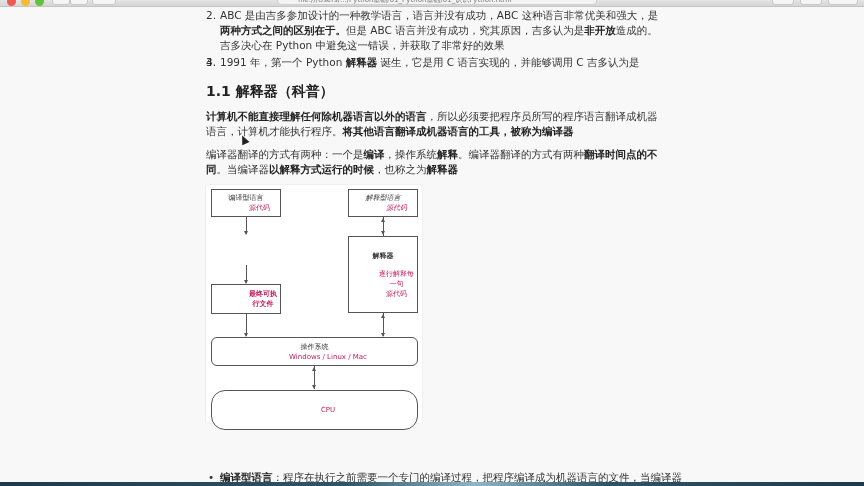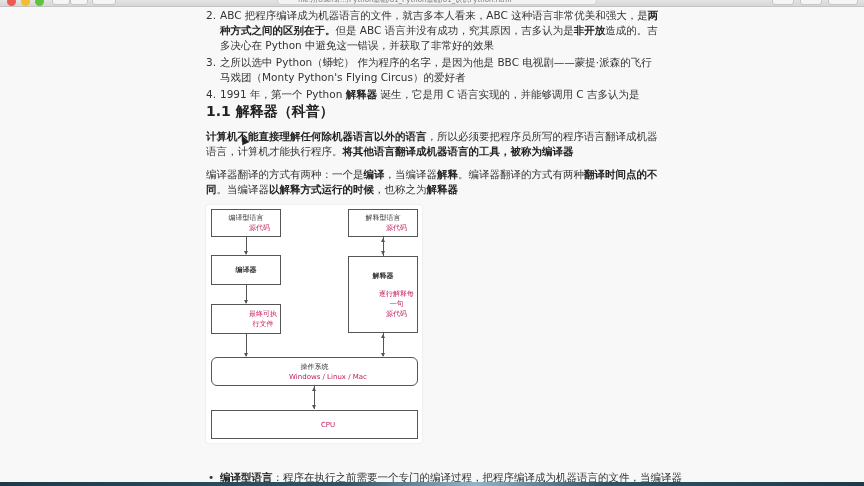--- a/index.html
+++ b/index.html
@@ -10,21 +10,21 @@
   .traffic.yellow { left: 21px; background: #f4bd2f; }
   .traffic.green { left: 35px; background: #5fc43c; }
   .navbtn { position: absolute; top: -4px; height: 9px; width: 18px; background: #f5f5f5; border: 1px solid #c6c6c6; border-radius: 3px; font-size: 7px; color: #888; text-align: center; line-height: 6px; }
   .urlbar { position: absolute; top: -5px; left: 277px; width: 320px; height: 10px; background: #f3f3f3; border: 1px solid #cfcfcf; border-radius: 4px; font-size: 7px; color: #777; line-height: 8px; padding-left: 20px; white-space: nowrap; overflow: hidden; }
   .tbtn { position: absolute; top: -4px; height: 9px; width: 22px; background: #f5f5f5; border: 1px solid #c6c6c6; border-radius: 3px; }
   .content { position: absolute; left: 206px; top: 8px; width: 455px; font-size: 10.5px; line-height: 15px; color: #333; }
   ol.items { list-style: none; }
   ol.items li { position: relative; padding-left: 14px; margin-bottom: 2px; }
   ol.items li .num { position: absolute; left: 0; top: 0; }
   b, .b { font-weight: bold; color: #222; }
-  h2.sec { font-size: 14px; font-weight: bold; margin-top: 2px; margin-bottom: 10px; color: #222; }
+  h2.sec { font-size: 14px; font-weight: bold; margin-top: 14px; margin-bottom: 10px; color: #222; }
   p.para { margin-bottom: 8px; }
   .diagram { position: relative; width: 216px; height: 238px; background: #fff; border-radius: 3px; box-shadow: 0 0 2px rgba(0,0,0,0.12); margin-top: 4px; }
   .box { position: absolute; background: #fff; border: 1px solid #555; text-align: center; font-size: 7px; line-height: 10px; color: #333; display: flex; flex-direction: column; justify-content: center; align-items: center; }
   .box .red { color: #c2185b; margin-left: 27px; }
   .vline { position: absolute; width: 1px; background: #555; }
   .ahead { position: absolute; width: 0; height: 0; border-left: 2.5px solid transparent; border-right: 2.5px solid transparent; }
   .ahead.down { border-top: 4px solid #555; }
   .ahead.up { border-bottom: 4px solid #555; }
   .bullet { position: absolute; left: 206px; top: 470px; font-size: 10.5px; line-height: 15px; padding-left: 14px; white-space: nowrap; }
   .bullet::before { content: "•"; position: absolute; left: 2px; top: 0; }
@@ -44,93 +44,89 @@
   <div class="urlbar">file:///Users/.../Python基础/01_Python基础/01_认识Python.html</div>
   <span class="tbtn" style="left:772px"></span>
   <span class="tbtn" style="left:800px"></span>
   <span class="tbtn" style="left:828px;width:30px"></span>
 </div>
 
 <div class="content">
   <ol class="items">
     <li>
       <span class="num">2.</span>
-      <span>ABC 把程序编译成为机器语言的文件，就吉多本人看来，ABC 这种语言非常优美和强大，是</span><span class="b">两种方式之间的区别在于。</span><span>但是 ABC 语言并没有成功，究其原因，吉多认为是</span><span class="b">非开放</span><span>造成的。吉多决心在 Python 中避免这一错误，并获取了非常好的效果</span>
+      <span>ABC 是由吉多参加设计的一种教学语言，语言并没有成功，ABC 这种语言非常优美和强大，是</span><span class="b">两种方式之间的区别在于。</span><span>但是 ABC 语言并没有成功，究其原因，吉多认为是</span><span class="b">非开放</span><span>造成的。吉多决心在 Python 中避免这一错误，并获取了非常好的效果</span>
     </li>
     <li>
       <span class="num">3.</span>
-      <span>之所以选中 Python（蟒蛇） 作为程序的名字，是因为他是 BBC 电视剧——蒙提·派森的飞行马戏团（Monty Python's Flying Circus）的爱好者</span>
     </li>
     <li>
       <span class="num">4.</span>
       <span>1991 年，第一个 Python </span><span class="b">解释器</span><span> 诞生，它是用 C 语言实现的，并能够调用 C 吉多认为是</span>
     </li>
   </ol>
 
   <h2 class="sec">1.1 解释器（科普）</h2>
 
   <p class="para">
     <span class="b">计算机不能直接理解任何除机器语言以外的语言</span><span>，所以必须要把程序员所写的程序语言翻译成机器语言，计算机才能执行程序。</span><span class="b">将其他语言翻译成机器语言的工具，被称为编译器</span>
   </p>
 
   <p class="para">
-    <span>编译器翻译的方式有两种：一个是</span><span class="b">编译</span><span>，当编译器</span><span class="b">解释</span><span>。编译器翻译的方式有两种</span><span class="b">翻译时间点的不同</span><span>。当编译器</span><span class="b">以解释方式运行的时候</span><span>，也称之为</span><span class="b">解释器</span>
+    <span>编译器翻译的方式有两种：一个是</span><span class="b">编译</span><span>，操作系统</span><span class="b">解释</span><span>。编译器翻译的方式有两种</span><span class="b">翻译时间点的不同</span><span>。当编译器</span><span class="b">以解释方式运行的时候</span><span>，也称之为</span><span class="b">解释器</span>
   </p>
 
   <div class="diagram">
     <div class="box" style="left:5px;top:4px;width:70px;height:28px;">
       <span>编译型语言</span>
       <span class="red">源代码</span>
     </div>
-    <div class="box" style="left:142px;top:4px;width:70px;height:28px;">
+    <div class="box" style="left:142px;top:4px;width:70px;height:28px;font-style:italic;">
       <span>解释型语言</span>
       <span class="red">源代码</span>
     </div>
 
     <div class="vline" style="left:40px;top:32px;height:17px;"></div>
     <div class="ahead down" style="left:38px;top:46px;"></div>
 
     <div class="vline" style="left:177px;top:32px;height:19px;"></div>
     <div class="ahead up" style="left:175px;top:33px;"></div>
     <div class="ahead down" style="left:175px;top:46px;"></div>
 
-    <div class="box" style="left:5px;top:50px;width:70px;height:30px;font-weight:bold;">
-      <span>编译器</span>
-    </div>
 
     <div class="box" style="left:142px;top:51px;width:70px;height:77px;">
       <span style="font-weight:bold;margin-bottom:8px;">解释器</span>
       <span class="red">逐行解释每一句</span>
       <span class="red">源代码</span>
     </div>
 
     <div class="vline" style="left:40px;top:80px;height:18px;"></div>
     <div class="ahead down" style="left:38px;top:95px;"></div>
 
     <div class="box" style="left:5px;top:99px;width:70px;height:30px;">
-      <span class="red" style="font-weight:normal;padding-left:7px;">最终可执行文件</span>
+      <span class="red" style="font-weight:bold;padding-left:7px;">最终可执行文件</span>
     </div>
 
     <div class="vline" style="left:40px;top:129px;height:22px;"></div>
     <div class="ahead down" style="left:38px;top:148px;"></div>
 
     <div class="vline" style="left:177px;top:128px;height:23px;"></div>
     <div class="ahead up" style="left:175px;top:129px;"></div>
     <div class="ahead down" style="left:175px;top:148px;"></div>
 
     <div class="box" style="left:5px;top:152px;width:207px;height:29px;border-radius:6px;">
       <span>操作系统</span>
       <span class="red">Windows / Linux / Mac</span>
     </div>
 
     <div class="vline" style="left:108px;top:181px;height:23px;"></div>
     <div class="ahead up" style="left:106px;top:182px;"></div>
     <div class="ahead down" style="left:106px;top:200px;"></div>
 
-    <div class="box" style="left:5px;top:205px;width:207px;height:29px;">
+    <div class="box" style="left:5px;top:205px;width:207px;height:40px;border-radius:14px;">
       <span class="red">CPU</span>
     </div>
   </div>
 </div>
 
 <div class="bullet">
   <span class="b">编译型语言</span><span>：程序在执行之前需要一个专门的编译过程，把程序编译成为机器语言的文件，当编译器</span>
 </div>
 
 <div class="cursor"></div>

